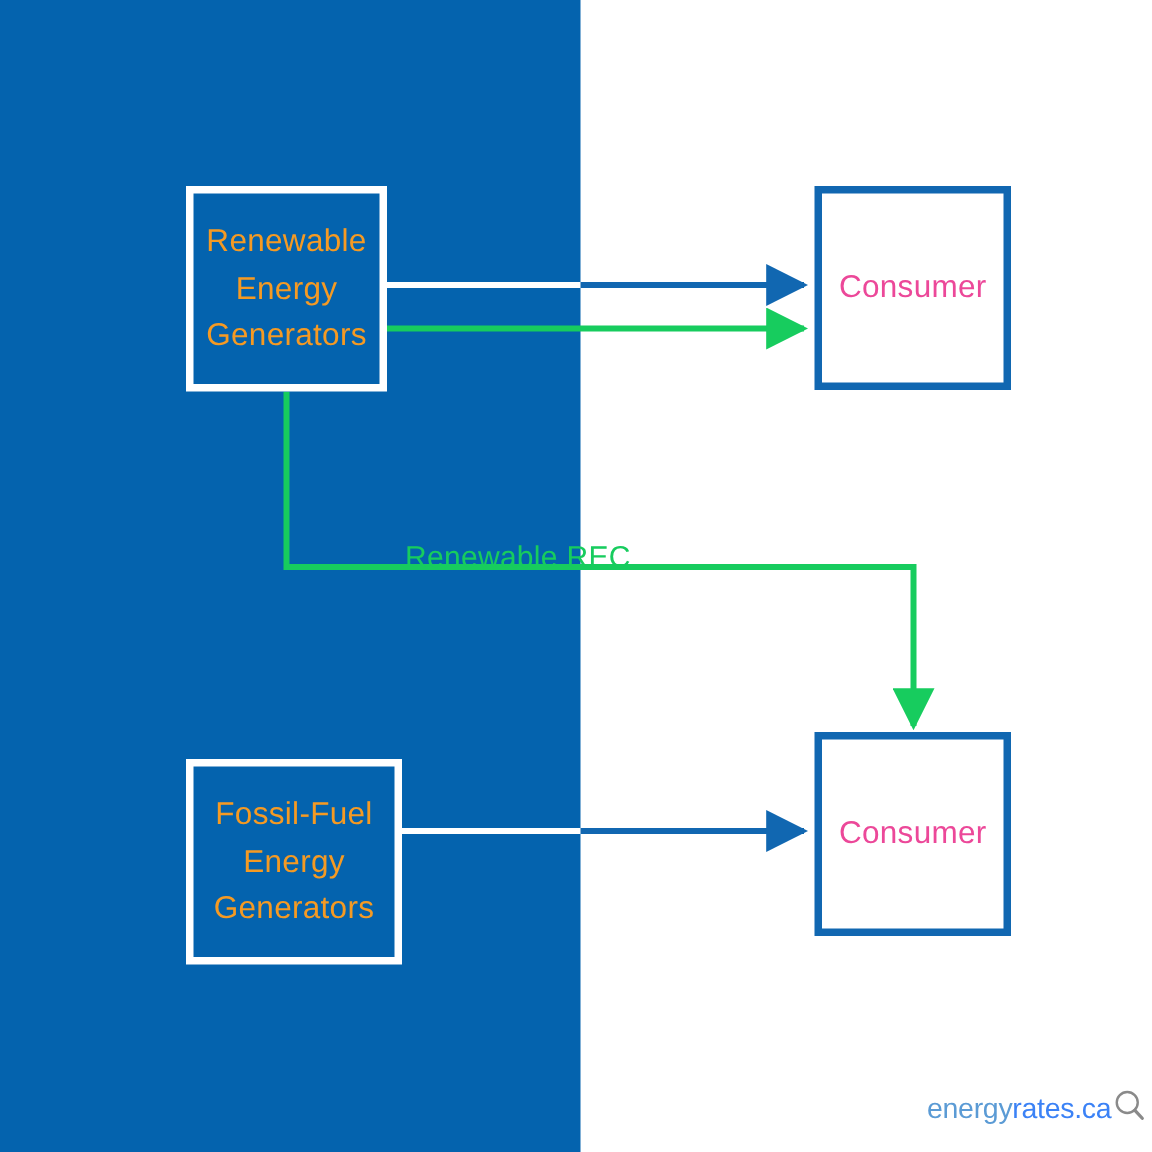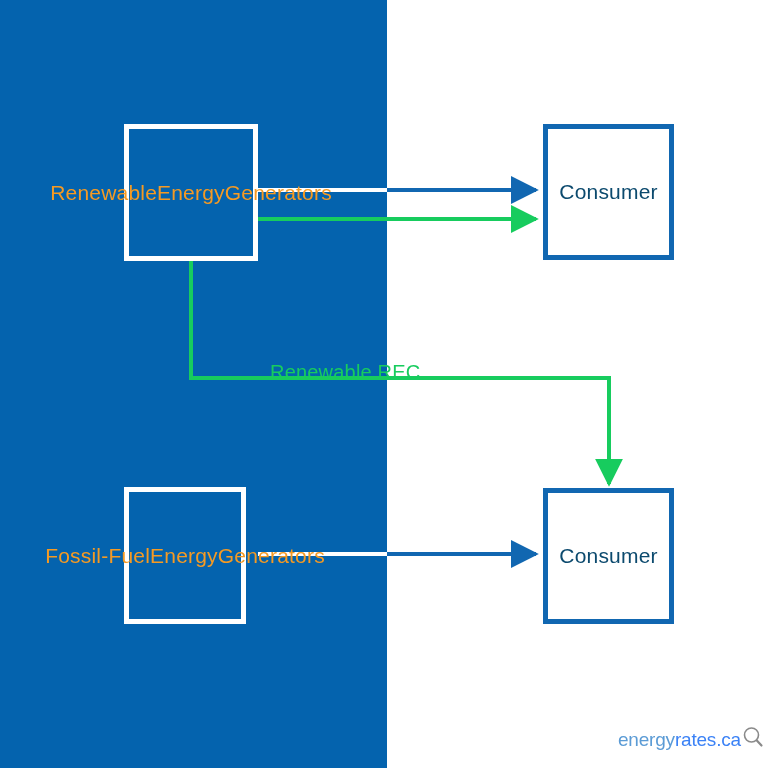--- a/index.html
+++ b/index.html
@@ -35,21 +35,21 @@
     width: 768px;
     height: 768px;
   }
   
   .gen-box {
     position: absolute;
     box-sizing: border-box;
     border: 5px solid #ffffff;
     background: #0463ae;
     display: flex;
-    flex-direction: row;
+    flex-direction: column;
     align-items: center;
     justify-content: center;
     text-align: center;
     color: #f59a23;
     font-size: 21px;
     line-height: 1.52;
     letter-spacing: 0.2px;
   }
   .gen-box .line {
     display: block;
@@ -58,21 +58,21 @@
   
   .consumer-box {
     position: absolute;
     box-sizing: border-box;
     border: 5px solid #1167b1;
     background: #ffffff;
     display: flex;
     align-items: center;
     justify-content: center;
     text-align: center;
-    color: #0c4a6e;
+    color: #ec4899;
     font-size: 21px;
     letter-spacing: 0.2px;
   }
   
   .edge-label {
     position: absolute;
     color: #17cc5e;
     font-size: 20px;
     white-space: nowrap;
     letter-spacing: 0.2px;
@@ -127,21 +127,21 @@
   <div class="gen-box" style="left:124px; top:124px; width:134px; height:137px;">
     <span class="line">Renewable</span>
     <span class="line">Energy</span>
     <span class="line">Generators</span>
   </div>
 
   <div class="consumer-box" style="left:543px; top:124px; width:131px; height:136px;">
     <span>Consumer</span>
   </div>
 
-  <div class="gen-box" style="left:124px; top:487px; width:122px; height:137px;">
+  <div class="gen-box" style="left:124px; top:506px; width:144px; height:137px;">
     <span class="line">Fossil-Fuel</span>
     <span class="line">Energy</span>
     <span class="line">Generators</span>
   </div>
 
   <div class="consumer-box" style="left:543px; top:488px; width:131px; height:136px;">
     <span>Consumer</span>
   </div>
 
 

